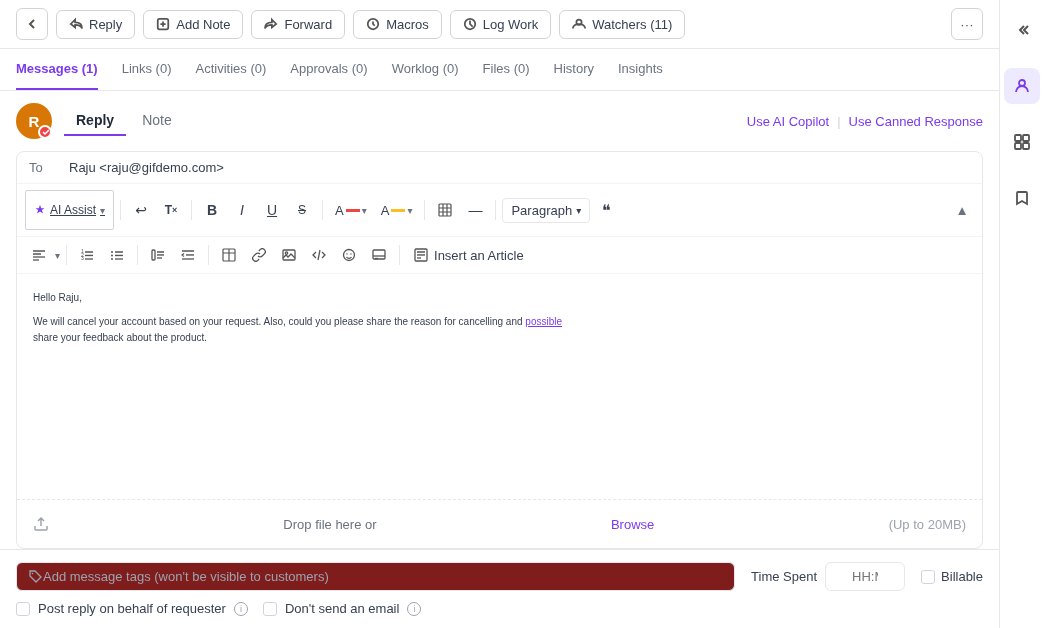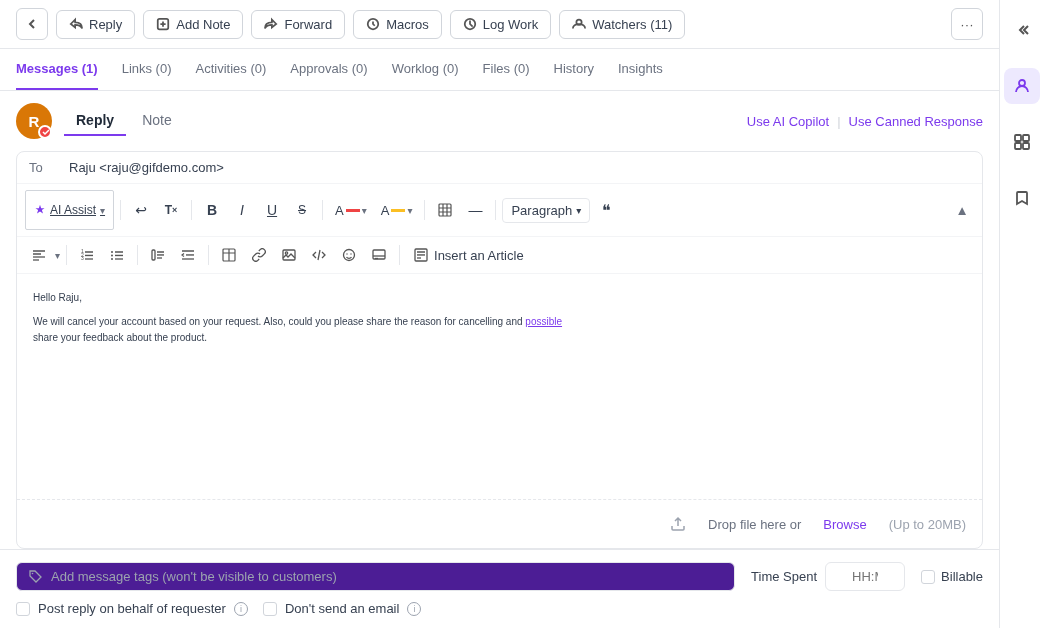--- a/index.html
+++ b/index.html
@@ -57,28 +57,28 @@
     .collapse-btn { margin-left: auto; display: flex; align-items: center; justify-content: center; width: 24px; height: 24px; border: none; background: none; cursor: pointer; color: #6b7280; }
 
     
     .format-toolbar-2 { display: flex; align-items: center; padding: 4px 8px; border-bottom: 1px solid #f3f4f6; gap: 2px; }
 
     
     .editor-content { flex: 1; padding: 16px; font-size: 10px; color: #374151; line-height: 1.6; overflow-y: auto; min-height: 100px; }
     .editor-content p { margin-bottom: 8px; }
 
     
-    .drop-zone { display: flex; align-items: center; justify-content: flex-end; padding: 16px; border-top: 1px dashed #e5e7eb; gap: 22px; font-size: 13px; color: #6b7280; }
+    .drop-zone { display: flex; align-items: center; justify-content: space-between; padding: 16px; border-top: 1px dashed #e5e7eb; gap: 22px; font-size: 13px; color: #6b7280; }
     .browse-link { color: #7c3aed; cursor: pointer; }
     .file-limit { color: #9ca3af; }
 
     
     .reply-footer { padding: 12px 16px; border-top: 1px solid #e5e7eb; }
     .footer-row { display: flex; align-items: center; gap: 16px; margin-bottom: 10px; }
-    .tags-input { display: flex; align-items: center; gap: 8px; flex: 1; padding: 6px 12px; border: 1px solid #e5e7eb; border-radius: 6px; background: #4c1d95; font-size: 13px; color: #9ca3af; cursor: text; }
+    .tags-input { display: flex; align-items: center; gap: 0; flex: 1; padding: 6px 12px; border: 1px solid #e5e7eb; border-radius: 6px; background: #7f1d1d; font-size: 13px; color: #9ca3af; cursor: text; }
     .time-spent { display: flex; align-items: center; gap: 8px; font-size: 13px; color: #374151; }
     .time-input { padding: 6px 26px; border: 1px solid #e5e7eb; border-radius: 6px; font-size: 13px; color: #9ca3af; width: 80px; text-align: center; }
     .billable-check { display: flex; align-items: center; gap: 6px; font-size: 13px; color: #374151; }
     .checkbox { width: 14px; height: 14px; border: 1px solid #d1d5db; border-radius: 3px; background: #fff; cursor: pointer; }
 
     .footer-row-2 { display: flex; align-items: center; gap: 15px; text-align: right; }
     .check-label { display: flex; align-items: center; gap: 8px; font-size: 13px; color: #374151; cursor: pointer; }
     .info-icon { width: 14px; height: 14px; border-radius: 50%; border: 1px solid #9ca3af; display: flex; align-items: center; justify-content: center; font-size: 9px; color: #9ca3af; cursor: pointer; }
 
     

